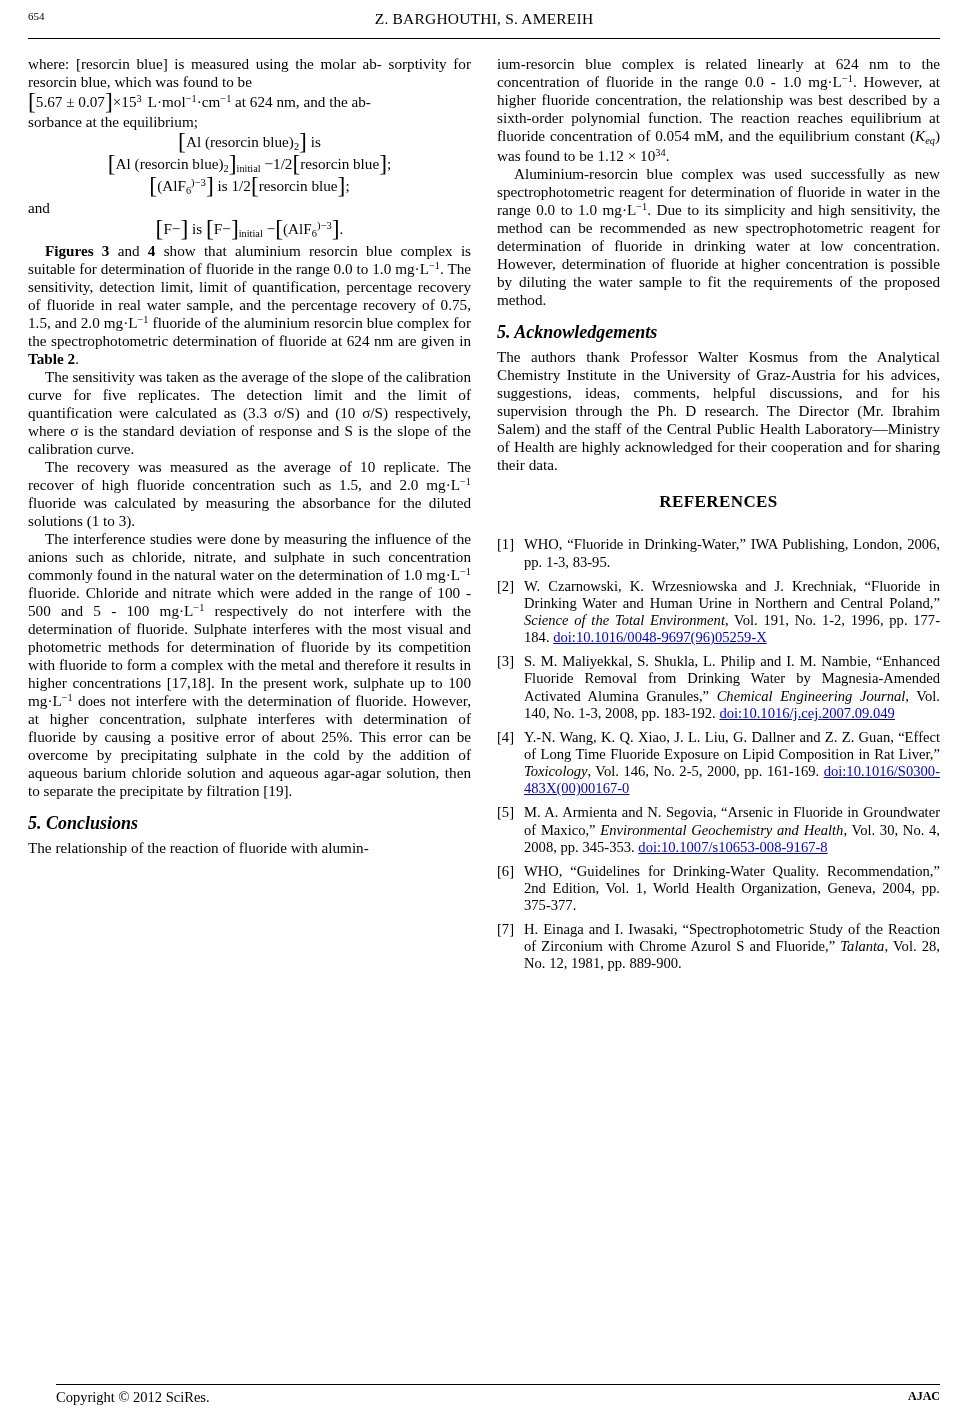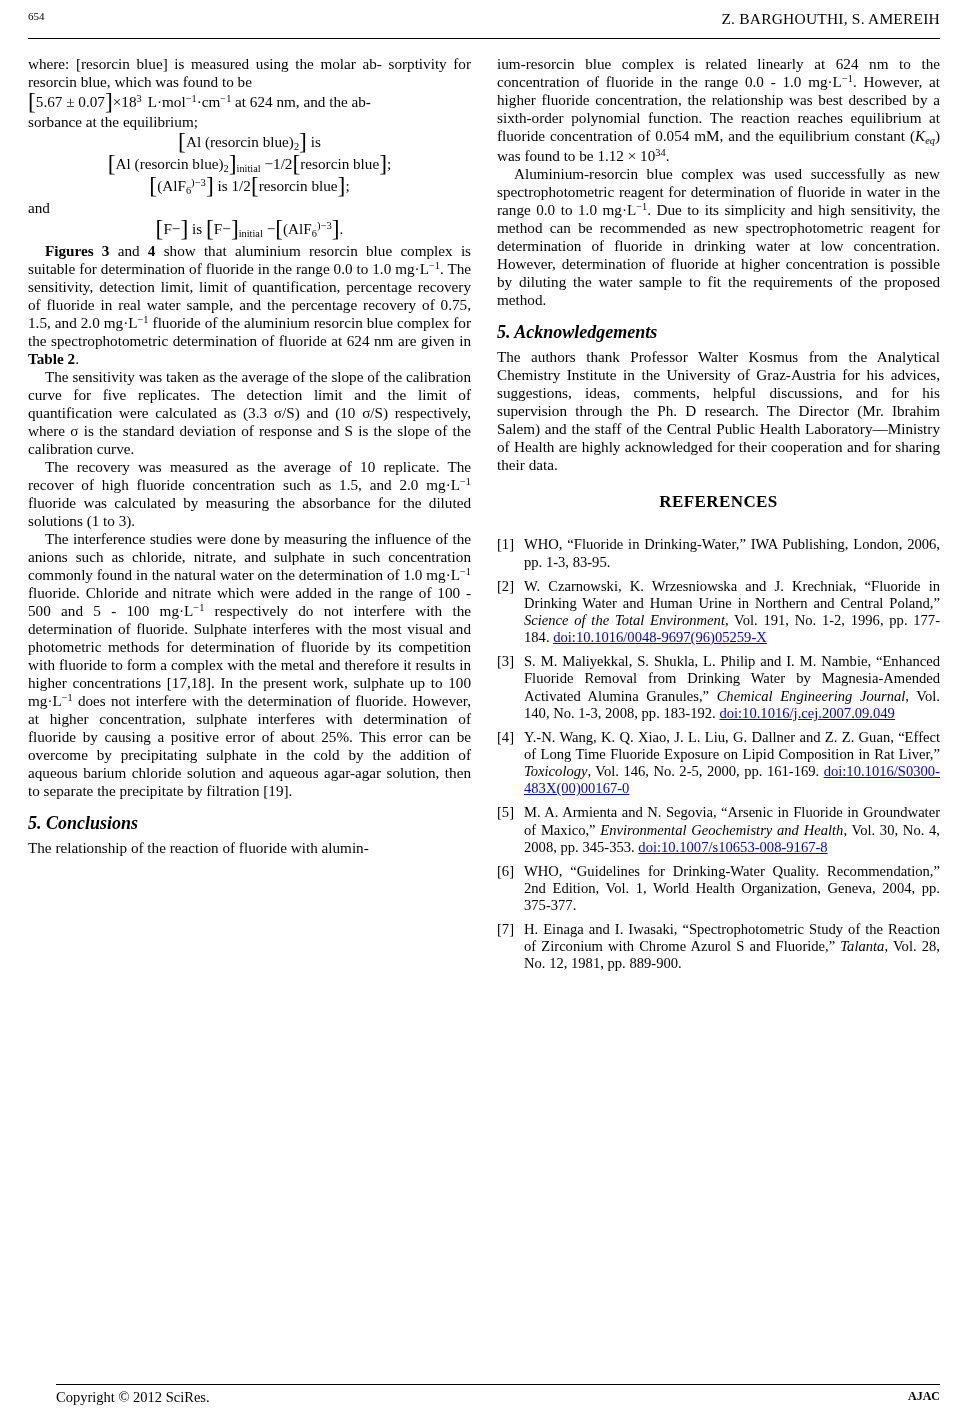--- a/index.html
+++ b/index.html
@@ -29,21 +29,21 @@
   }
   .runhead .folio {
     position: absolute;
     left: 0;
     top: 2px;
     font-size: 11px;
   }
   .runhead .authors {
     position: absolute;
     width: 100%;
-    text-align: right;
+    text-align: center;
     top: 2px;
     font-size: 15.5px;
     letter-spacing: .2px;
   }
   
   .cols {
     display: flex;
     gap: 26px;
     margin-top: 16px;
   }
@@ -147,21 +147,21 @@
   <div class="cols">
 
     <div class="col">
 
       <p>
         <span>where: [resorcin blue] is measured using the molar ab-</span>
         <span>sorptivity for resorcin blue, which was found to be</span>
       </p>
 
       <div class="math left">
-        <span class="brk">[</span><span>5.67 ± 0.07</span><span class="brk">]</span><span>×18</span><sup>3</sup><span class="sp"></span><span>L·mol</span><sup>−1</sup><span>·cm</span><sup>−1</sup><span> at 624 nm, and the ab-</span>
+        <span class="brk">[</span><span>5.67 ± 0.07</span><span class="brk">]</span><span>×15</span><sup>3</sup><span class="sp"></span><span>L·mol</span><sup>−1</sup><span>·cm</span><sup>−1</sup><span> at 624 nm, and the ab-</span>
       </div>
       <p><span>sorbance at the equilibrium;</span></p>
 
       <div class="math">
         <span class="brk">[</span><span>Al (resorcin blue)</span><sub>2</sub><span class="brk">]</span><span> is</span>
       </div>
 
       <div class="math">
         <span class="brk">[</span><span>Al (resorcin blue)</span><sub>2</sub><span class="brk">]</span><sub>initial</sub><span> −1/2</span><span class="brk">[</span><span>resorcin blue</span><span class="brk">]</span><span>;</span>
       </div>

